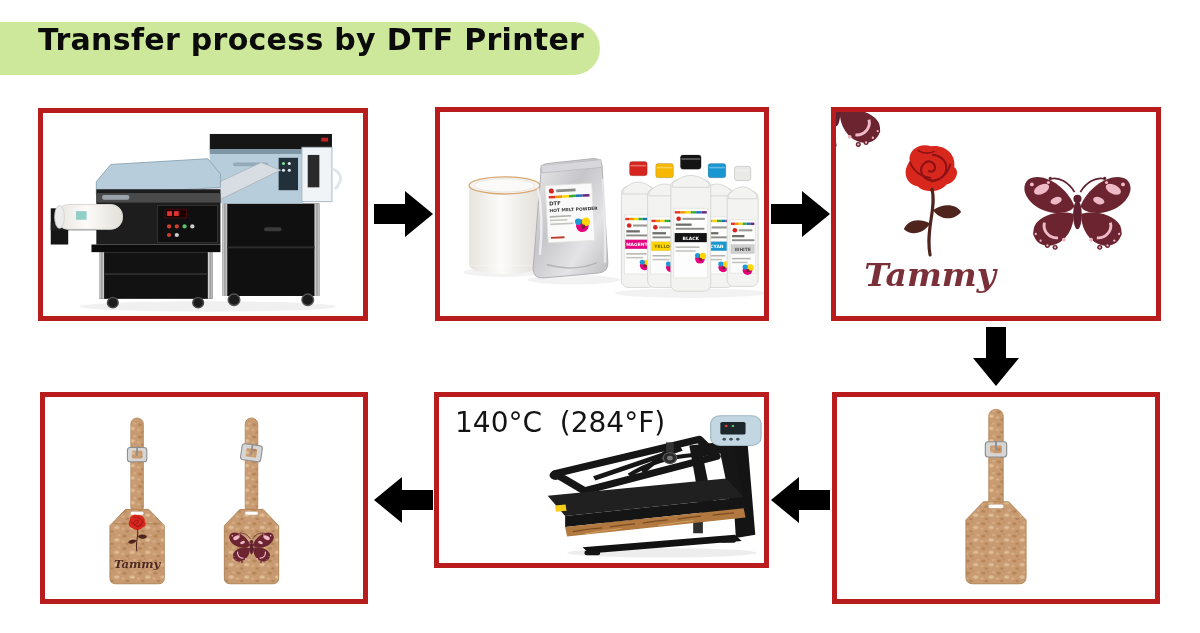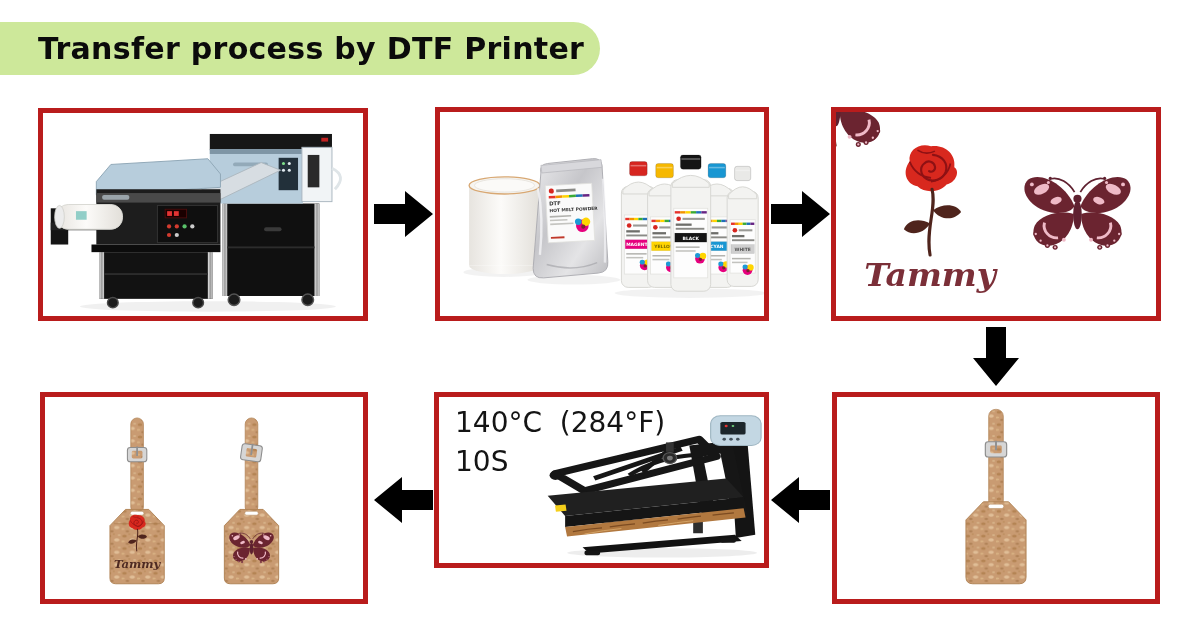--- a/index.html
+++ b/index.html
@@ -1,20 +1,20 @@
 <!DOCTYPE html>
 <html><head>
 <meta charset="utf-8">
 <style>
   html,body{margin:0;padding:0;}
   body{width:1200px;height:633px;background:#ffffff;position:relative;overflow:hidden;
        font-family:"DejaVu Sans",sans-serif;}
   .canvas{position:absolute;left:0;top:0;width:1200px;height:633px;}
   .banner{position:absolute;left:0;top:22px;width:600px;height:53px;background:#cde89a;
-          border-radius:0 27px 27px 0;display:flex;align-items:center;}
+          border-radius:0 27px 27px 0;display:flex;}
   .banner .title{font-size:30px;font-weight:bold;color:#0b0b0b;padding-left:38px;
           letter-spacing:0.3px;font-family:"DejaVu Sans",sans-serif;}
   .panel{position:absolute;background:#ffffff;border:5px solid #b91c1c;box-sizing:border-box;}
   .panel > svg{display:block;width:100%;height:100%;}
   .arrow{position:absolute;}
   .arrow svg{display:block;}
   .press-text{position:absolute;left:16px;top:6px;font-size:28px;line-height:39px;
           color:#141414;white-space:pre;font-family:"DejaVu Sans",sans-serif;z-index:2;}
   .sig{font-family:"DejaVu Serif",serif;font-style:italic;font-weight:bold;}
 </style>
@@ -342,21 +342,21 @@
         <rect x="-11" y="47" width="22" height="16" rx="3" fill="#d6d6d6" stroke="#8d8d8d" stroke-width="1.2"></rect>
         <rect x="-6" y="51" width="12" height="8" rx="1.5" fill="url(#cork)"></rect>
         <line x1="0" y1="46" x2="0" y2="56" stroke="#909090" stroke-width="2"></line>
         <path d="M-13,110 L13,110 L31,129 L31,189 Q31,196 24,196 L-24,196 Q-31,196 -31,189 L-31,129 Z" fill="url(#cork)" stroke="#b08355" stroke-width="1"></path>
         <rect x="-8" y="112.5" width="16" height="4.5" rx="2" fill="#ffffff" stroke="#b08355" stroke-width="0.5"></rect>
       </g>
     </svg>
   </div>
 
   <div class="panel" style="left:434px;top:392px;width:335px;height:176px">
-    <div class="press-text"><div>140°C  (284°F)</div><div>10S</div></div>
+    <div class="press-text"><div>140°C  (284°F)</div></div>
     <svg viewBox="0 0 335 212" preserveAspectRatio="none">
       <ellipse cx="230" cy="199" rx="98" ry="6" fill="#000000" opacity="0.07"></ellipse>
       <polygon points="148,192 305,176 312,184 155,200" fill="#121212"></polygon>
       <rect x="150" y="196" width="16" height="6" rx="2" fill="#151515"></rect>
       <rect x="290" y="180" width="16" height="6" rx="2" fill="#151515"></rect>
       <polygon points="300,60 318,58 326,176 306,180" fill="#141414"></polygon>
       <polygon points="258,62 302,56 318,150 272,158" fill="#161616"></polygon>
       <polygon points="272,76 290,72 296,108 278,112" fill="#ffffff"></polygon>
       <polygon points="280,118 296,114 300,136 284,140" fill="#ffffff"></polygon>
       <g>

